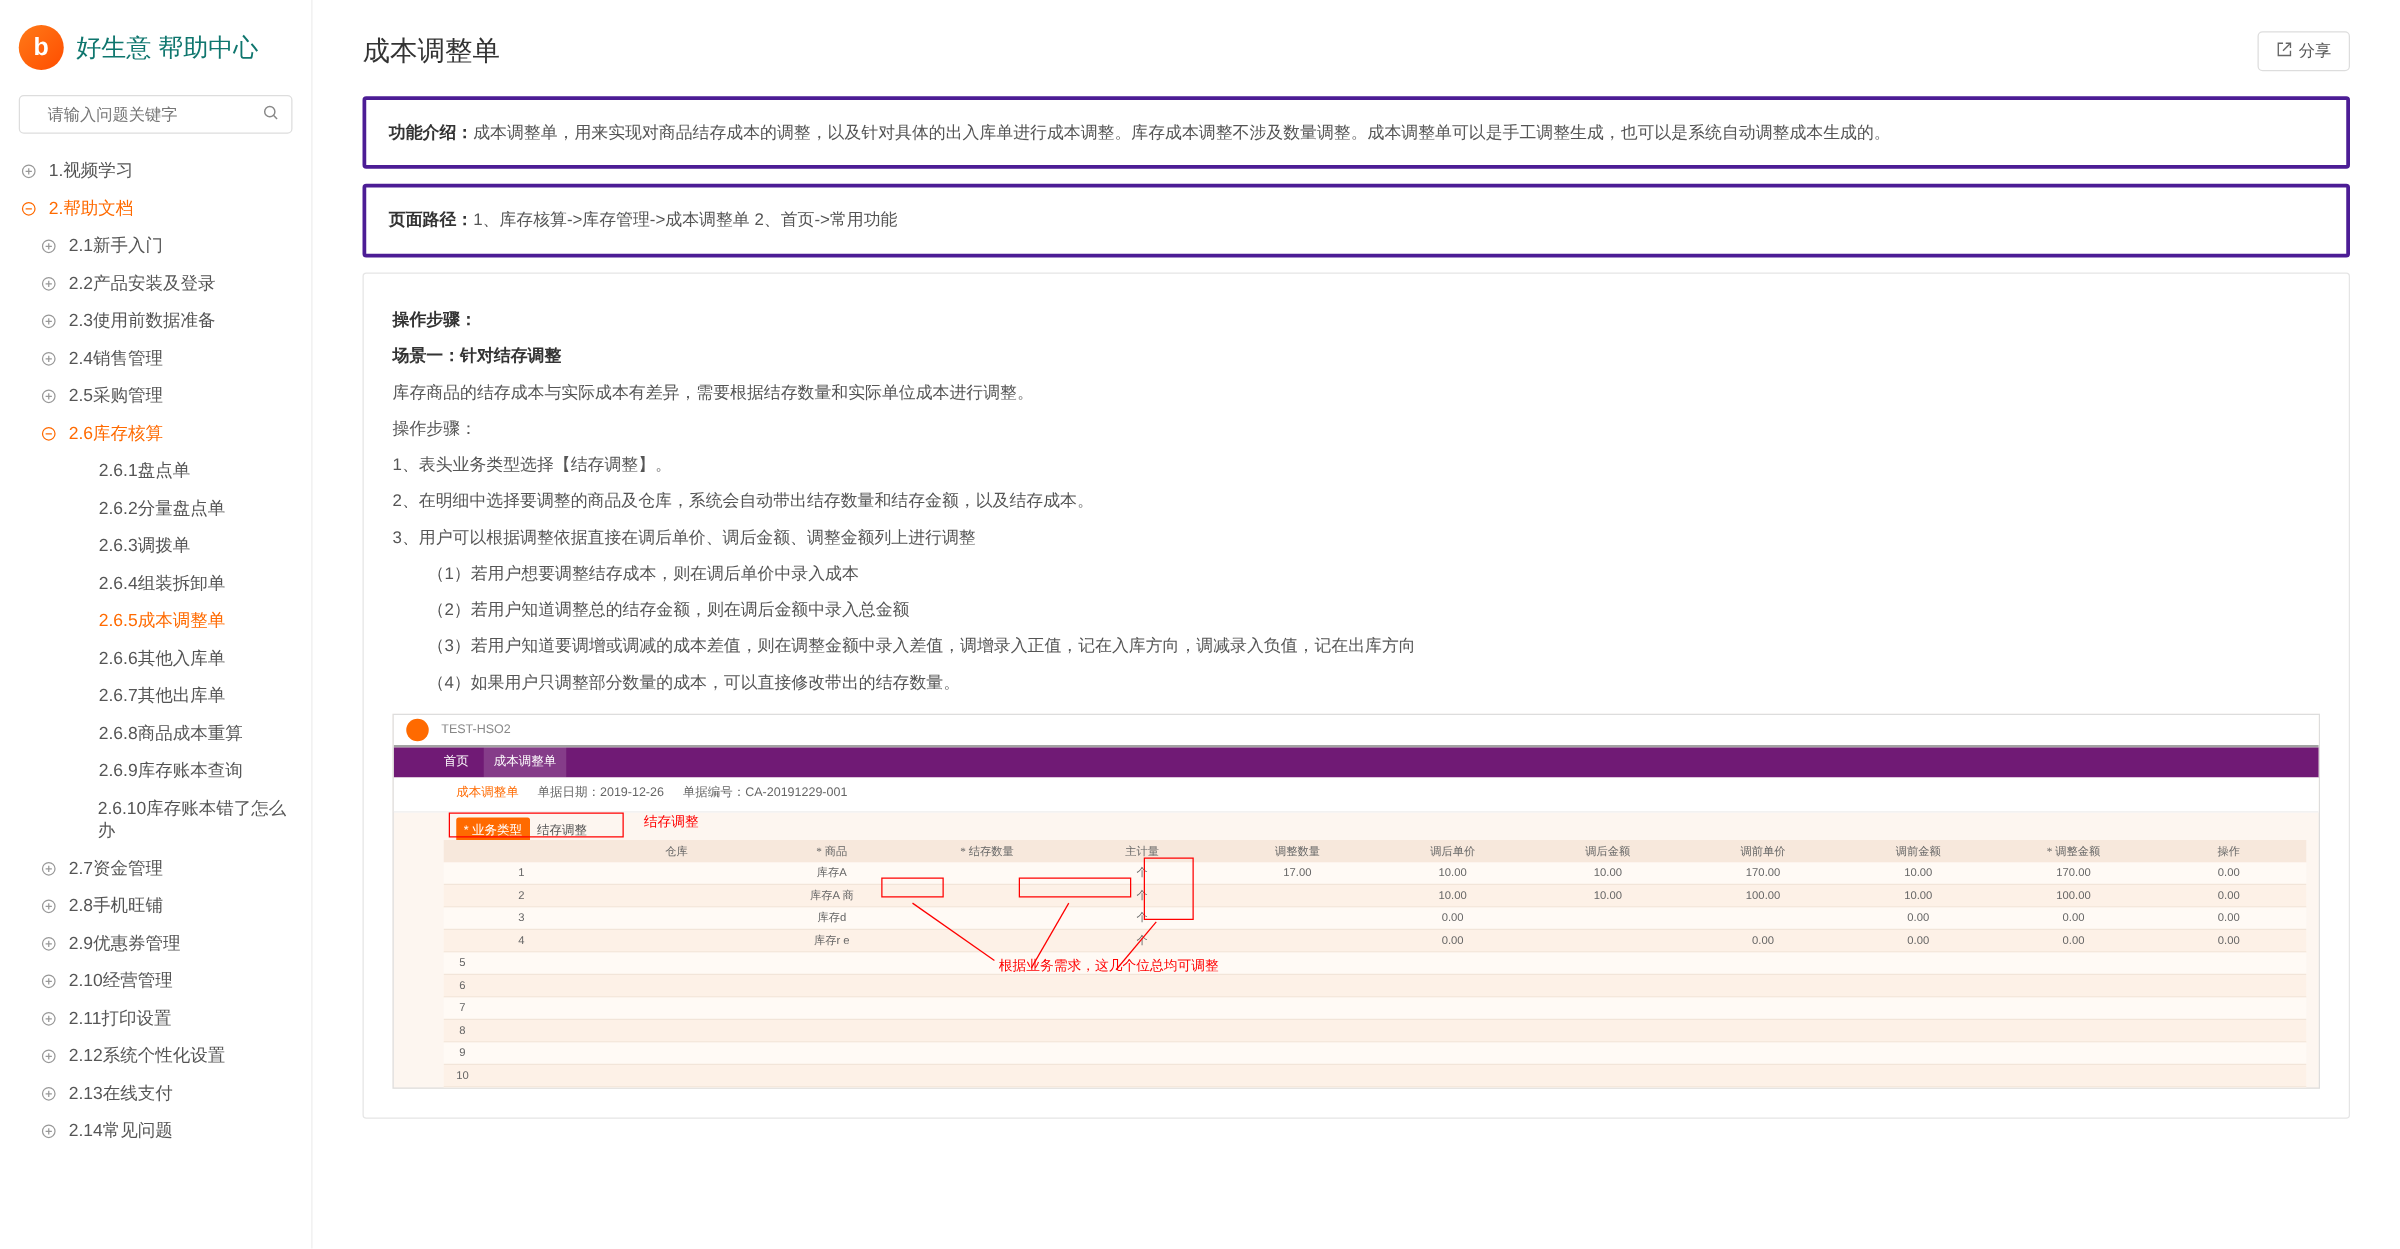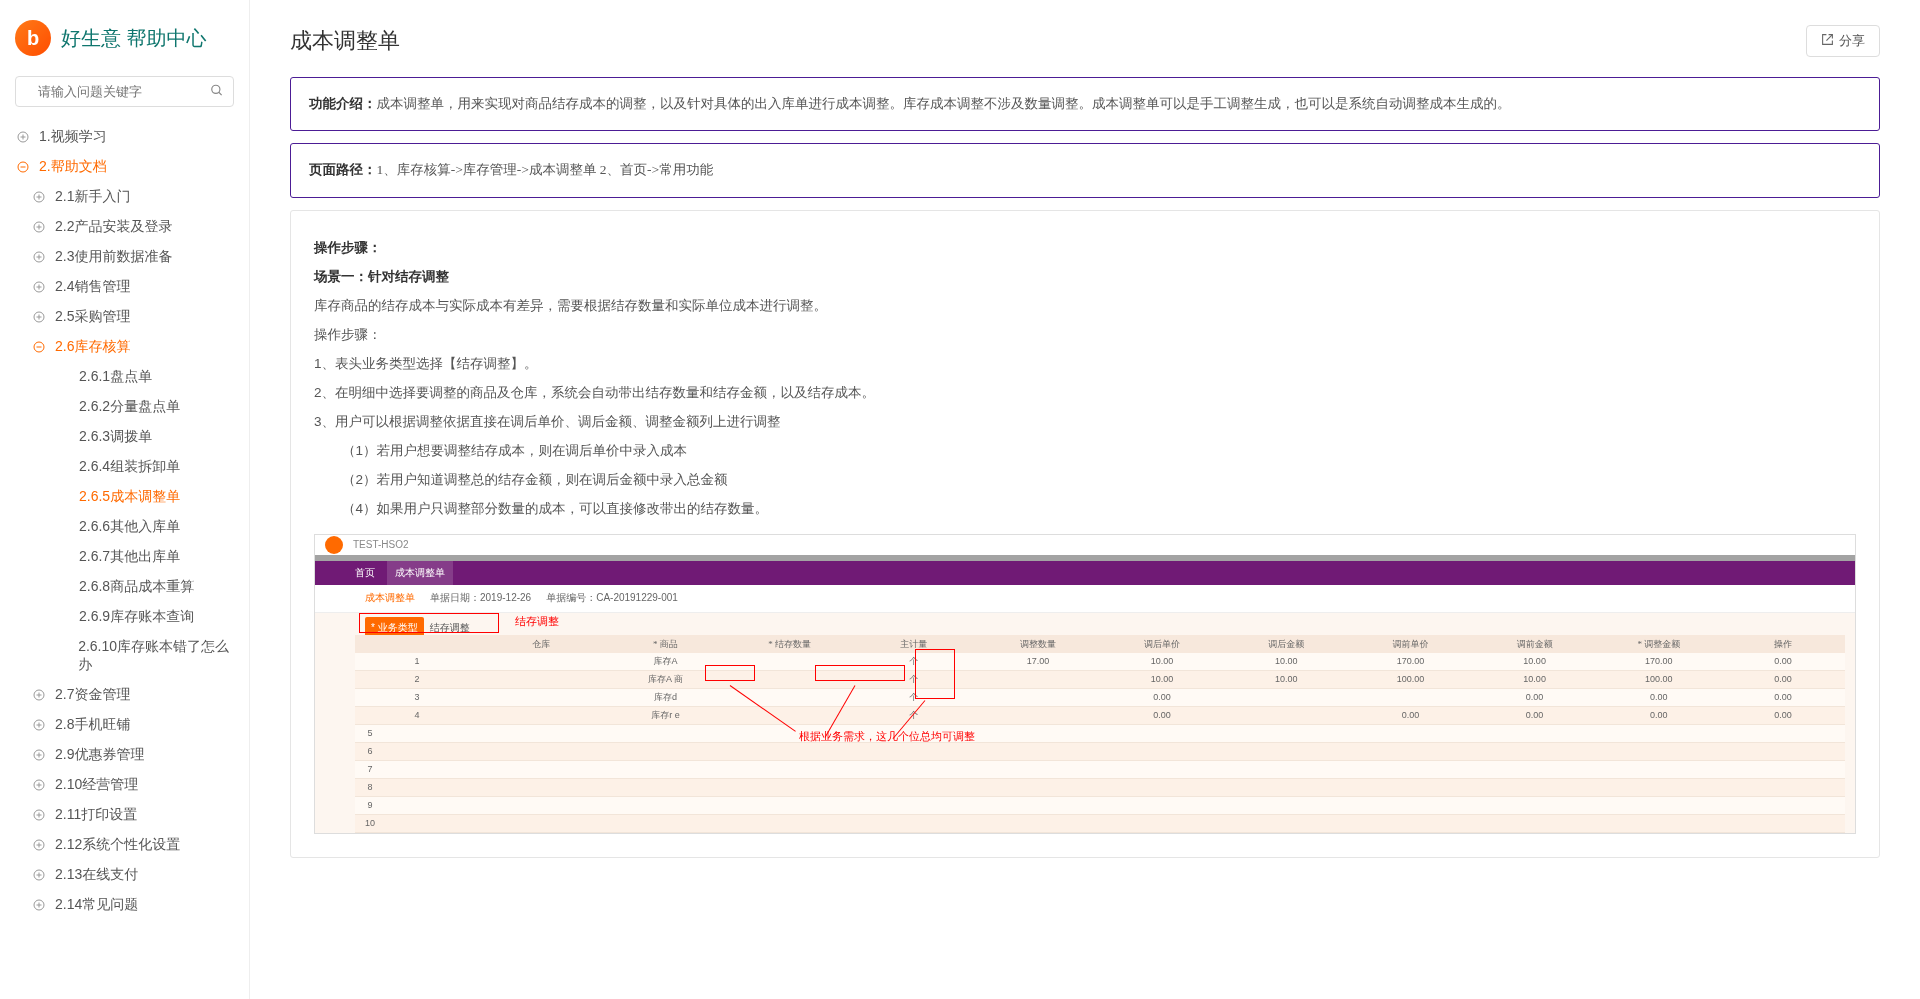--- a/index.html
+++ b/index.html
@@ -18,28 +18,28 @@
 .minus { color: #ff6a00; }
 .nav-item.active { color: #ff6a00; }
 .nav-item.highlighted { color: #ff6a00; }
 .lvl0 { padding-left: 0;}
 .lvl1 { padding-left: 16px;}
 .lvl2 { padding-left: 40px;}
 .main { flex: 1; padding: 25px 40px; overflow-y: auto; max-width: calc(100% - 250px);}
 .page-head { display: flex; justify-content: space-between; align-items: center; margin-bottom: 20px; }
 .page-title { font-size: 22px; font-weight: 500; }
 .share-btn { border: 1px solid #ddd; background: #fff; padding: 6px 14px; border-radius: 4px; cursor: pointer; font-size: 13px; color: #555; display:flex; align-items:center; gap:5px;}
-.info-box { border: 1px solid #4c1d95; border-radius: 3px; padding: 14px 18px; margin-bottom: 12px; font-size: 13.5px; line-height: 1.8; color: #555; font-family: Liberation Serif, serif; }
+.info-box { border: 3px solid #4c1d95; border-radius: 3px; padding: 14px 18px; margin-bottom: 12px; font-size: 13.5px; line-height: 1.8; color: #555; }
 .info-box .label { font-weight: 600; color: #333; }
 .content-section { border: 1px solid #e5e5e5; border-radius: 3px; padding: 23px; font-size: 13.5px; line-height: 2; color: #555; }
 .content-section .bold { font-weight: 600; color: #333; }
 .content-section p { margin-bottom: 2px; }
 .sub-indent { padding-left: 28px; }
 .img-placeholder { margin-top: 12px; border: 1px solid #ddd; background: #fdf6f0; height: 300px; position: relative; overflow:hidden;}
-.fake-topbar { height: 26px; background: #fff; border-bottom: 6px solid #a3a3a3; display:flex; align-items:center; padding: 0 10px; gap:10px; font-size:10px; color:#888;}
+.fake-topbar { height: 26px; background: #fff; border-bottom: 2px solid #a3a3a3; display:flex; align-items:center; padding: 0 10px; gap:10px; font-size:10px; color:#888;}
 .fake-logo { width:18px; height:18px; border-radius:50%; background:#ff6a00;}
 .fake-tabs { height: 24px; background: #701a75; display:flex; align-items:center; padding-left:40px; gap: 12px; font-size: 10px; color:#fff;}
 .fake-toolbar { height: 28px; background:#fff; border-bottom:1px solid #eee; display:flex; align-items:center; padding:0 50px; font-size:10px; color:#666; gap:15px;}
 .red-box { position:absolute; border:1.5px solid red; }
 .red-text { position:absolute; color:red; font-size:11px; }
 .red-line { position:absolute; background:red; height:1px; transform-origin: left center;}
 .fake-table { position:absolute; left:40px; right:10px; top:100px; font-size:10px;}
 .fake-th { background:#f7e8dc; display:flex; height:18px; align-items:center;font-family:Liberation Serif, serif;}
 .fake-tr { display:flex; height:18px; align-items:center; border-bottom:1px solid #f2e5d9; background:#fffaf5;}
 .fake-tr:nth-child(odd){ background:#fdf1e7;}
@@ -291,20 +291,21 @@
     <div class="content-section">
       <p class="bold">操作步骤：</p>
       <p class="bold">场景一：针对结存调整</p>
       <p>库存商品的结存成本与实际成本有差异，需要根据结存数量和实际单位成本进行调整。</p>
       <p>操作步骤：</p>
       <p>1、表头业务类型选择【结存调整】。</p>
       <p>2、在明细中选择要调整的商品及仓库，系统会自动带出结存数量和结存金额，以及结存成本。</p>
       <p>3、用户可以根据调整依据直接在调后单价、调后金额、调整金额列上进行调整</p>
       <p class="sub-indent">（1）若用户想要调整结存成本，则在调后单价中录入成本</p>
       <p class="sub-indent">（2）若用户知道调整总的结存金额，则在调后金额中录入总金额</p>
+      <p class="sub-indent">（3）若用户知道要调增或调减的成本差值，则在调整金额中录入差值，调增录入正值，记在入库方向，调减录入负值，记在出库方向</p>
       <p class="sub-indent">（4）如果用户只调整部分数量的成本，可以直接修改带出的结存数量。</p>
 
       <div class="img-placeholder">
         <div class="fake-topbar">
           <div class="fake-logo"></div>
           <span>TEST-HSO2</span>
         </div>
         <div class="fake-tabs">
           <span>首页</span>
           <span style="background:rgba(255,255,255,.15);padding:2px 8px;">成本调整单</span>

